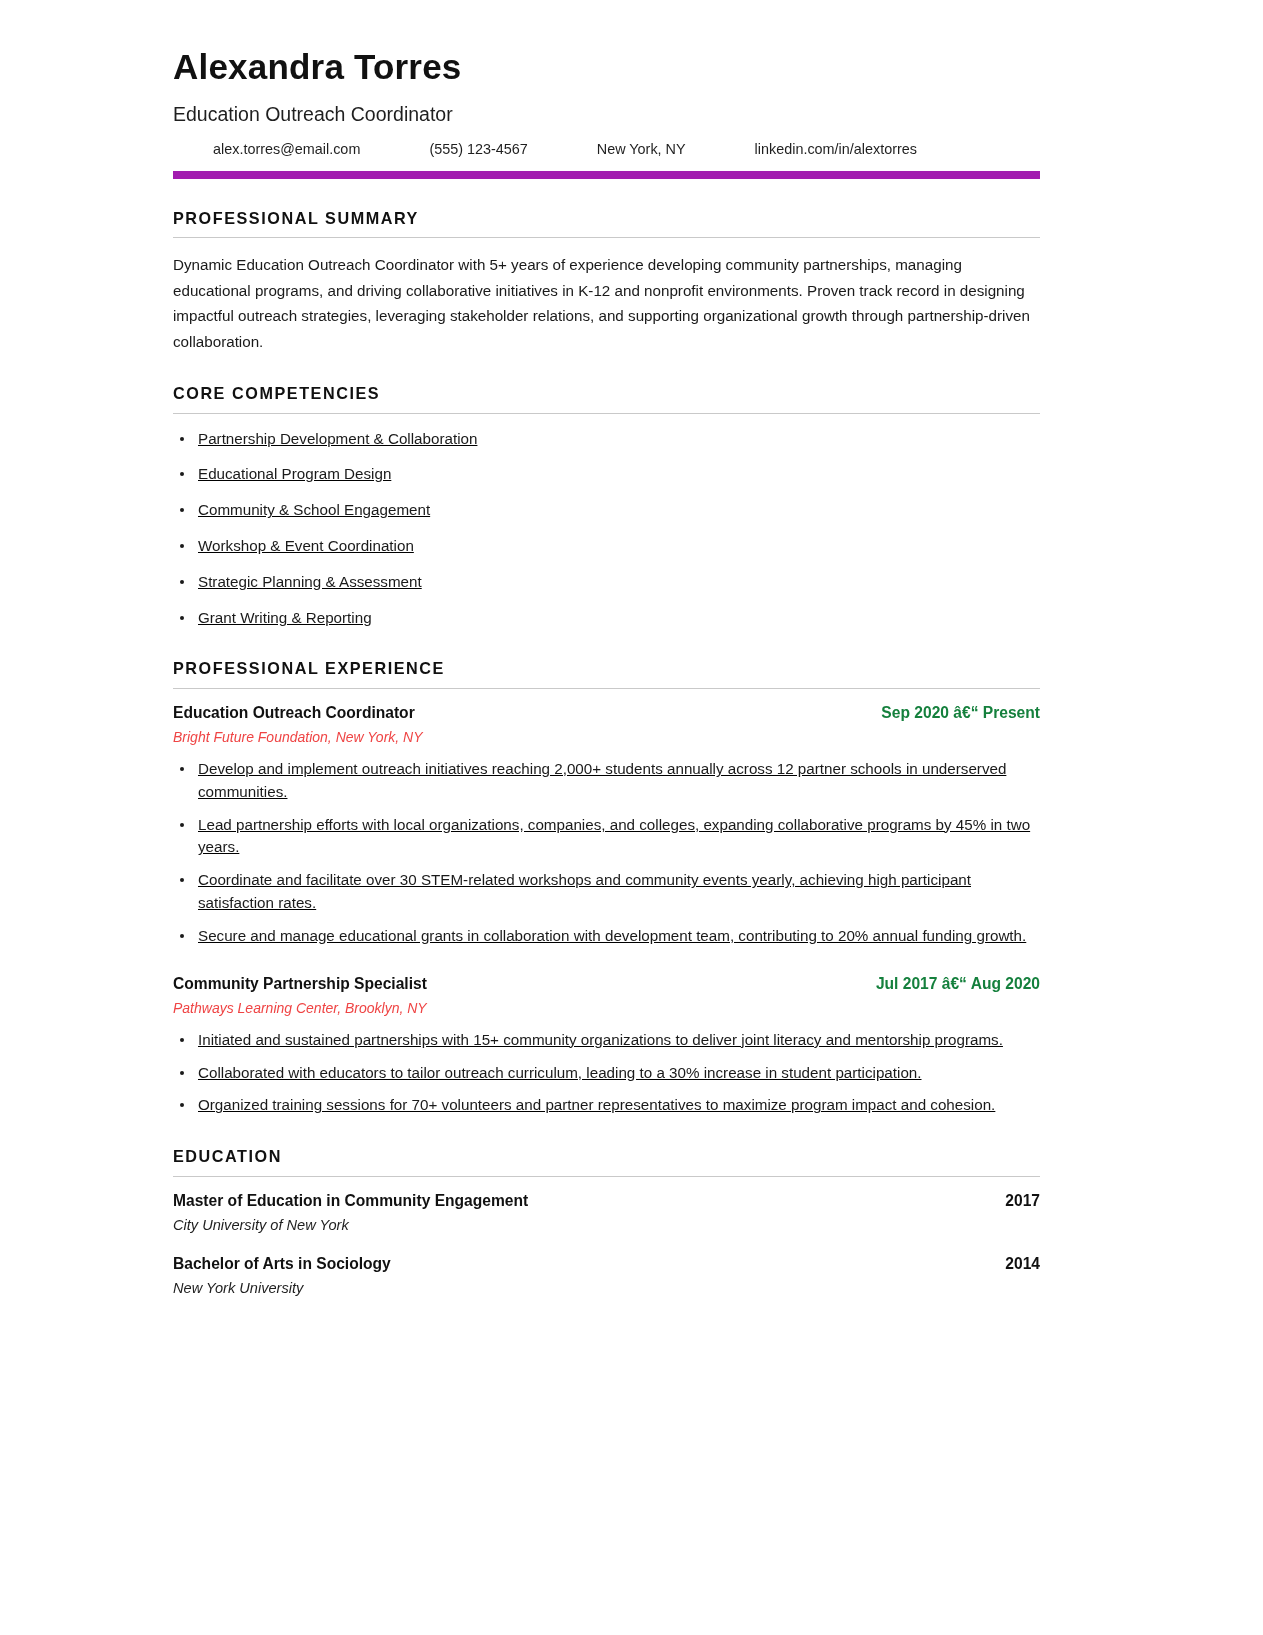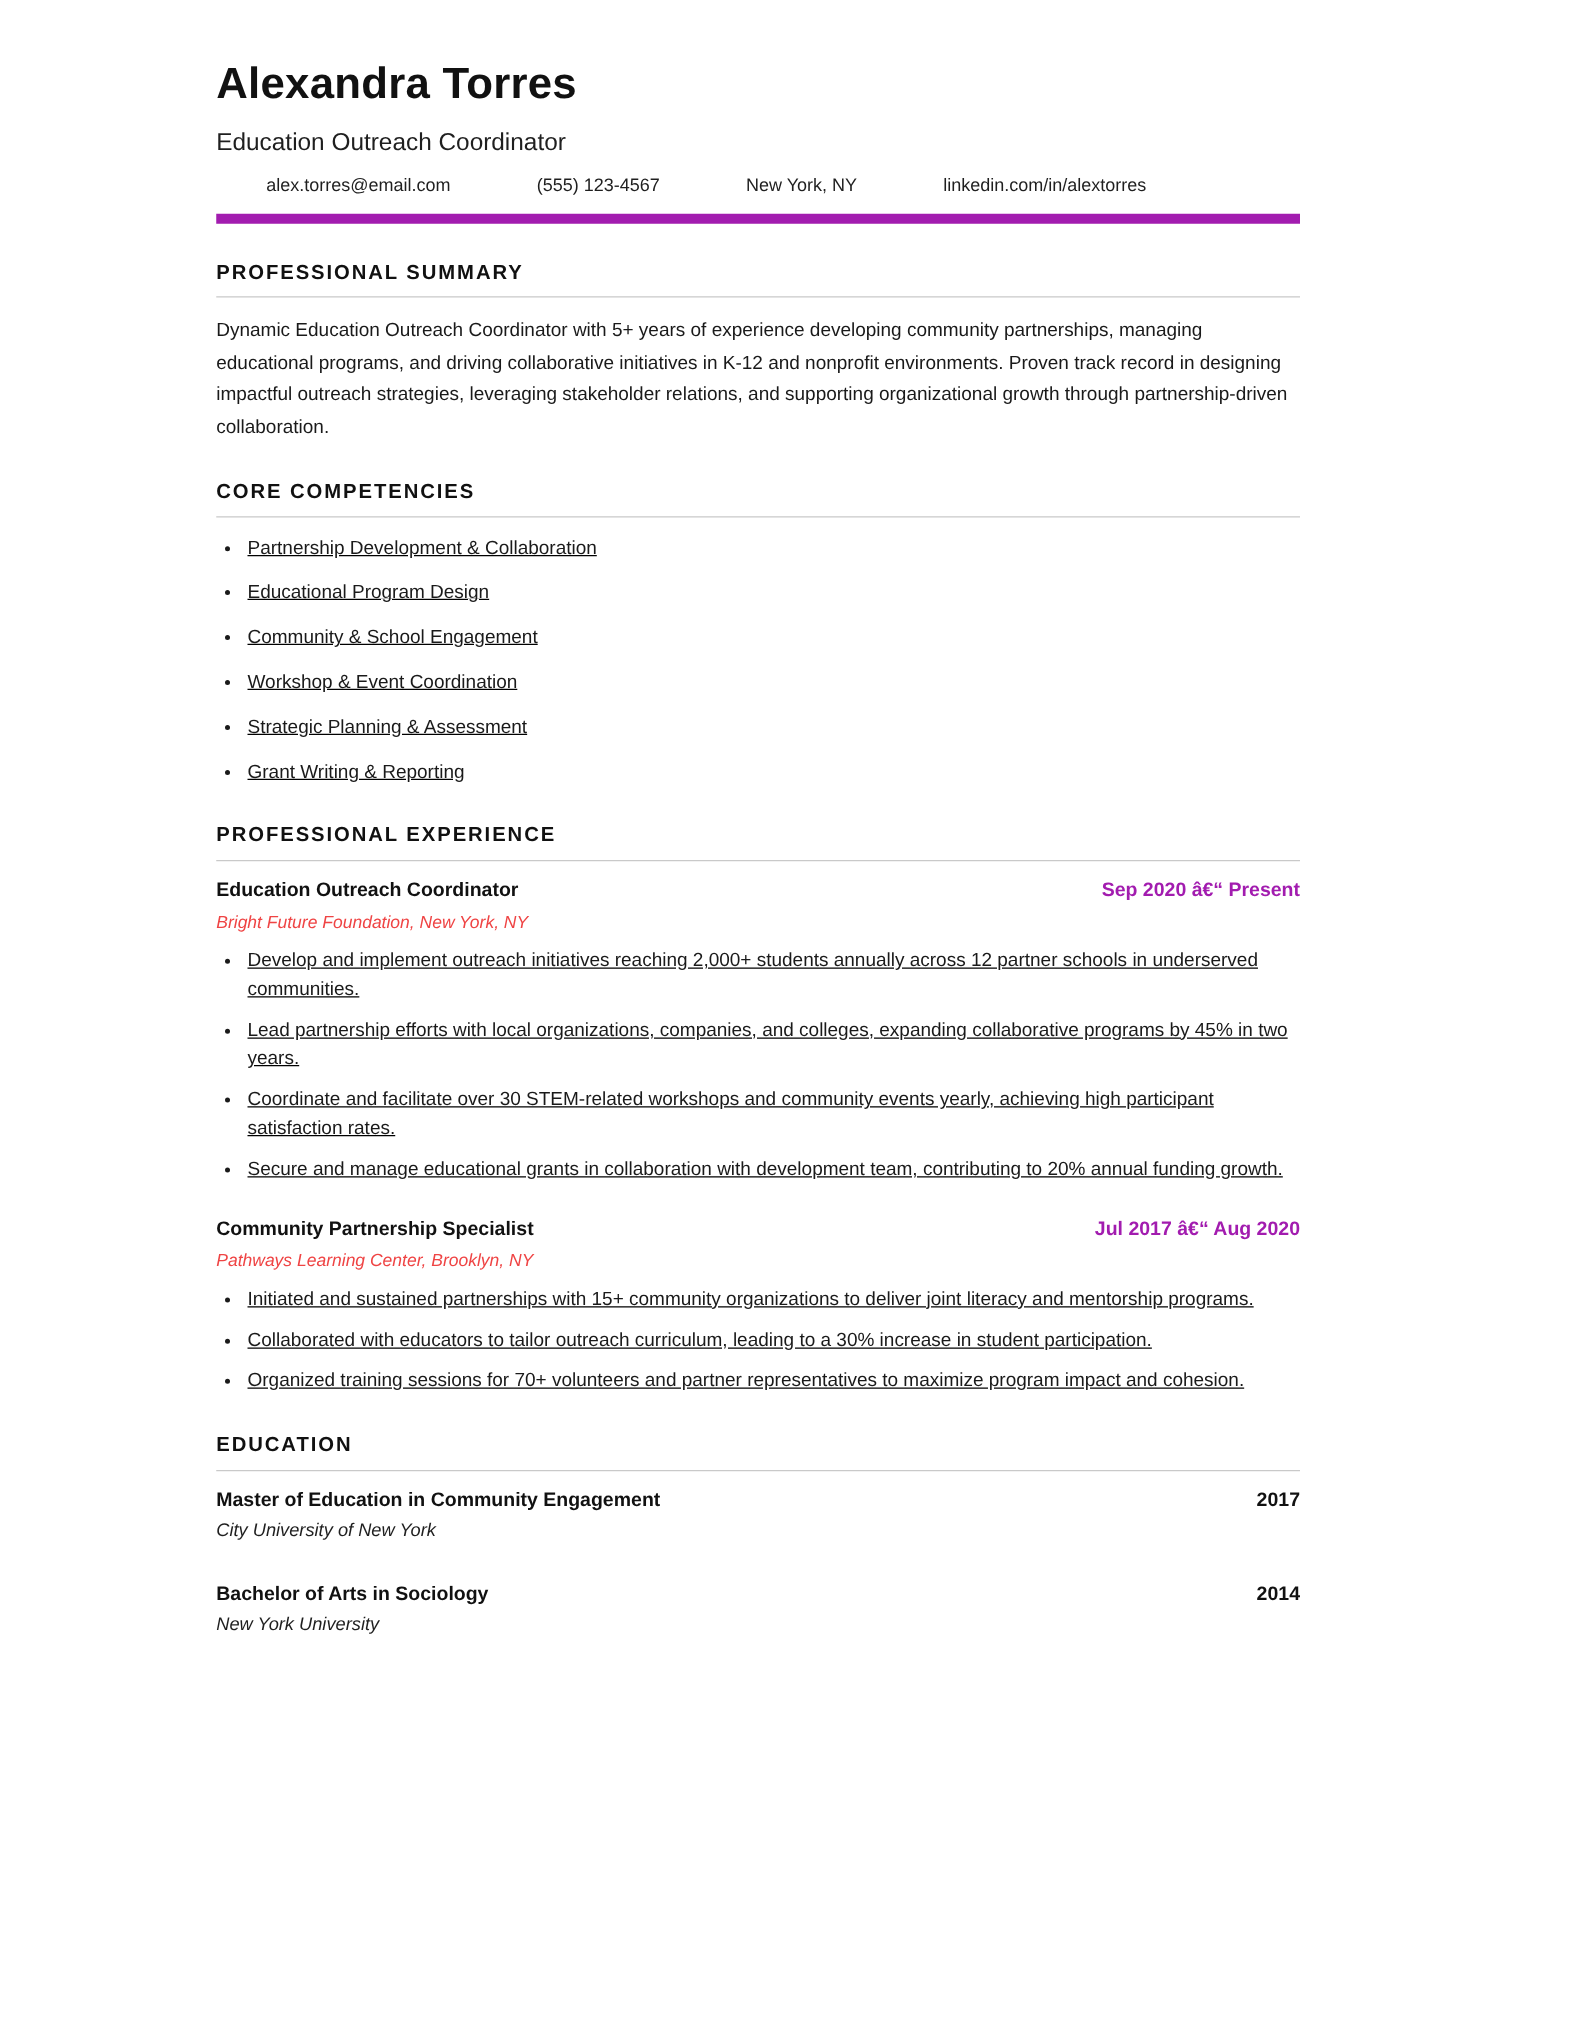--- a/index.html
+++ b/index.html
@@ -121,36 +121,36 @@
   }
   .entry-role {
     font-size: 15.6px;
     font-weight: bold;
     color: #111111;
     line-height: 1.3;
   }
   .entry-dates {
     font-size: 15.6px;
     font-weight: bold;
-    color: #a21caf;
+    color: #15803d;
     line-height: 1.3;
     white-space: nowrap;
     padding-left: 20px;
   }
   .entry-org {
     font-size: 14px;
     font-style: italic;
     color: #ef4444;
     line-height: 1.35;
     margin-bottom: 11px;
   }
   .entry-bullets { margin-top: 0; }
 
   
-  .edu-entry { margin-bottom: 30px; }
+  .edu-entry { margin-bottom: 18px; }
   .edu-entry:last-child { margin-bottom: 0; }
   .edu-head {
     display: flex;
     justify-content: space-between;
     align-items: baseline;
     margin-bottom: 5px;
   }
   .edu-degree {
     font-size: 15.6px;
     font-weight: bold;

